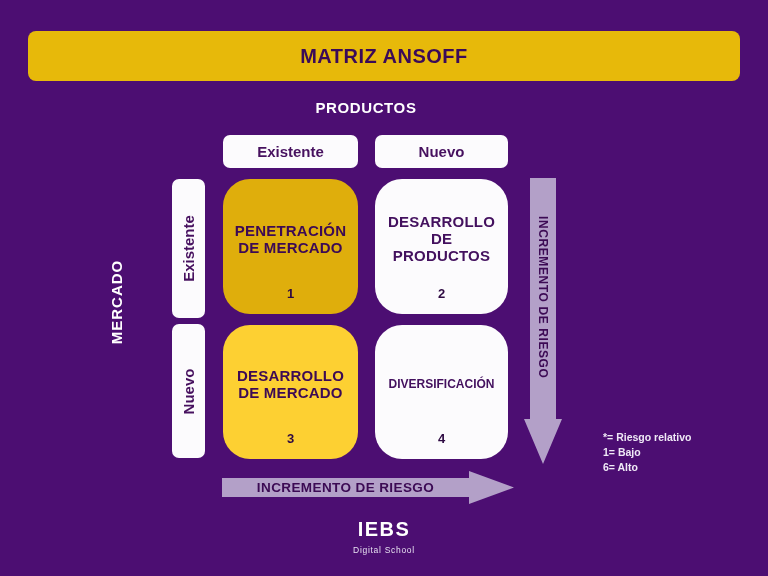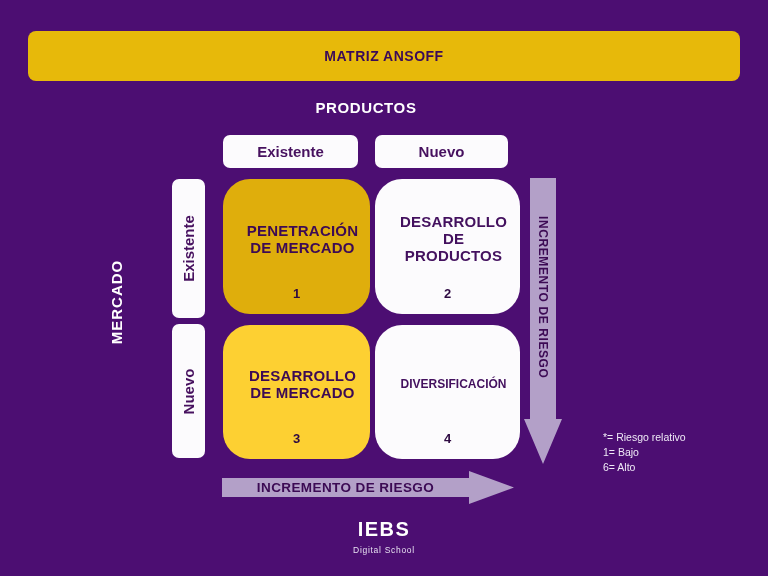--- a/index.html
+++ b/index.html
@@ -8,21 +8,21 @@
     background:#4c0e72;
     font-family:"Liberation Sans",sans-serif;
   }
   .abs{position:absolute;}
   
   .title-bar{
     left:28px;top:31px;width:712px;height:50px;border-radius:8px;
     background:#e7b90a;display:flex;align-items:center;justify-content:center;
   }
   .title-bar .t{
-    color:#3a0a58;font-size:14px;font-weight:800;letter-spacing:.5px;
+    color:#3a0a58;font-size:20px;font-weight:800;letter-spacing:.5px;
   }
   
   .products-label{
     left:223px;top:99px;width:286px;text-align:center;
     color:#ffffff;font-size:15px;font-weight:800;letter-spacing:.6px;
   }
   .mercado-label{
     left:41px;top:289px;width:160px;height:26px;text-align:center;
     transform:rotate(-90deg);
     color:#ffffff;font-size:15px;font-weight:800;letter-spacing:1px;
@@ -41,21 +41,21 @@
     display:flex;align-items:center;justify-content:center;
   }
   .row-head.a{top:179px;height:139px;}
   .row-head.b{top:324px;height:134px;}
   .row-head .t{
     transform:rotate(-90deg);white-space:nowrap;
     color:#47115f;font-size:15px;font-weight:800;
   }
   
   .quad{
-    border-radius:27px;display:flex;align-items:center;justify-content:center;padding-left:12px;
+    border-radius:27px;display:flex;align-items:center;justify-content:center;
   }
   .quad.q1{left:223px;top:179px;width:135px;height:135px;background:#dfae0c;}
   .quad.q2{left:375px;top:179px;width:133px;height:135px;background:#fcfbfd;}
   .quad.q3{left:223px;top:325px;width:135px;height:134px;background:#fdd032;}
   .quad.q4{left:375px;top:325px;width:133px;height:134px;background:#fcfbfd;}
   .quad .name{
     white-space:pre-line;text-align:center;line-height:1.12;
     font-size:15px;font-weight:800;letter-spacing:.2px;
     margin-bottom:14px;
   }
@@ -77,21 +77,21 @@
     white-space:nowrap;
   }
   .h-arrow{left:222px;top:471px;width:292px;height:33px;}
   .h-arrow .lbl{
     position:absolute;left:0;top:0;width:247px;height:33px;
     display:flex;align-items:center;justify-content:center;
     color:#3c0a54;font-size:13.5px;font-weight:800;letter-spacing:.4px;
     white-space:nowrap;
   }
   
-  .legend{left:603px;top:430px;color:#efe9f6;font-size:10.5px;font-weight:400;line-height:15px;}
+  .legend{left:603px;top:430px;color:#efe9f6;font-size:10.5px;font-weight:700;line-height:15px;}
   
   .logo{left:0;top:517px;width:768px;text-align:center;color:#ffffff;}
   .logo .word{font-size:20px;font-weight:800;letter-spacing:1.5px;line-height:24px;}
   .logo .sub{font-size:8.5px;font-weight:400;letter-spacing:.7px;color:#e6dff0;margin-top:4px;}
 </style>
 </head>
 <body>
 
 <div class="stage">
 

